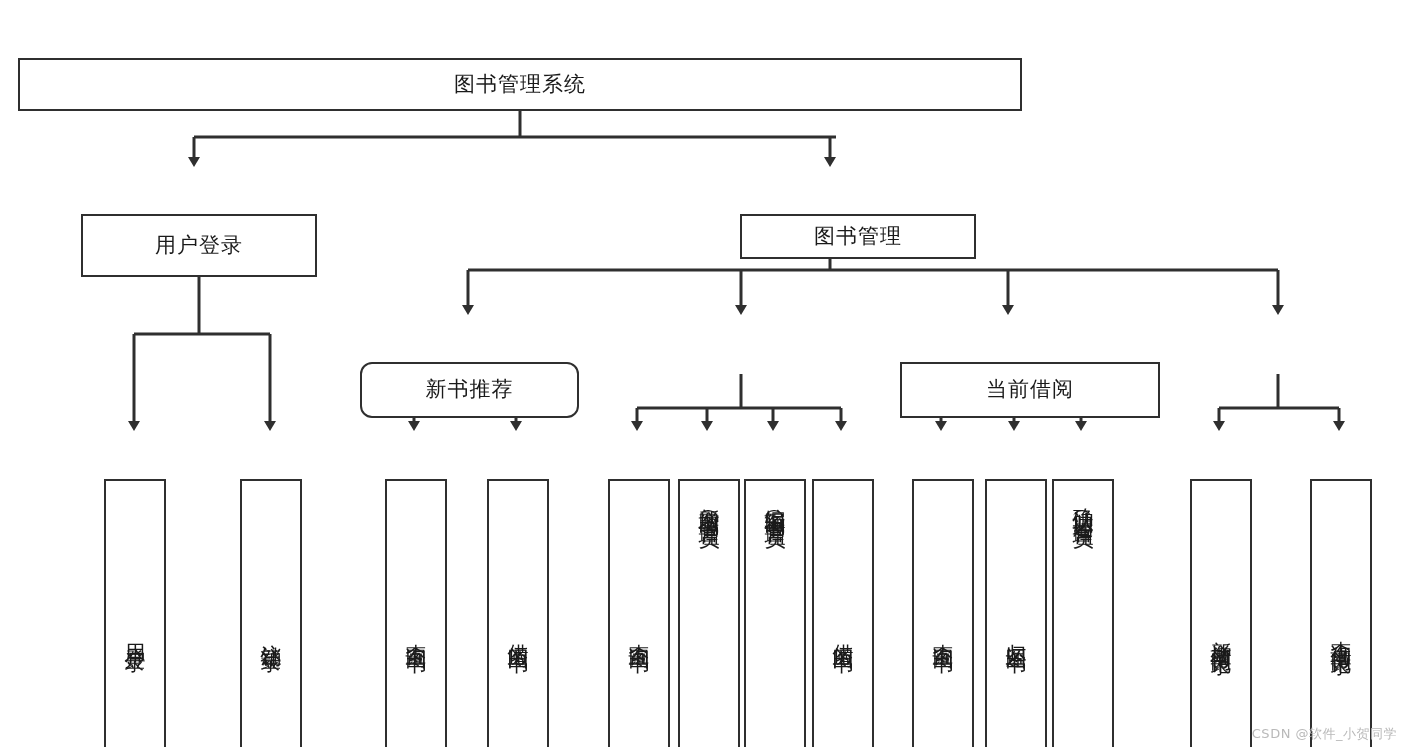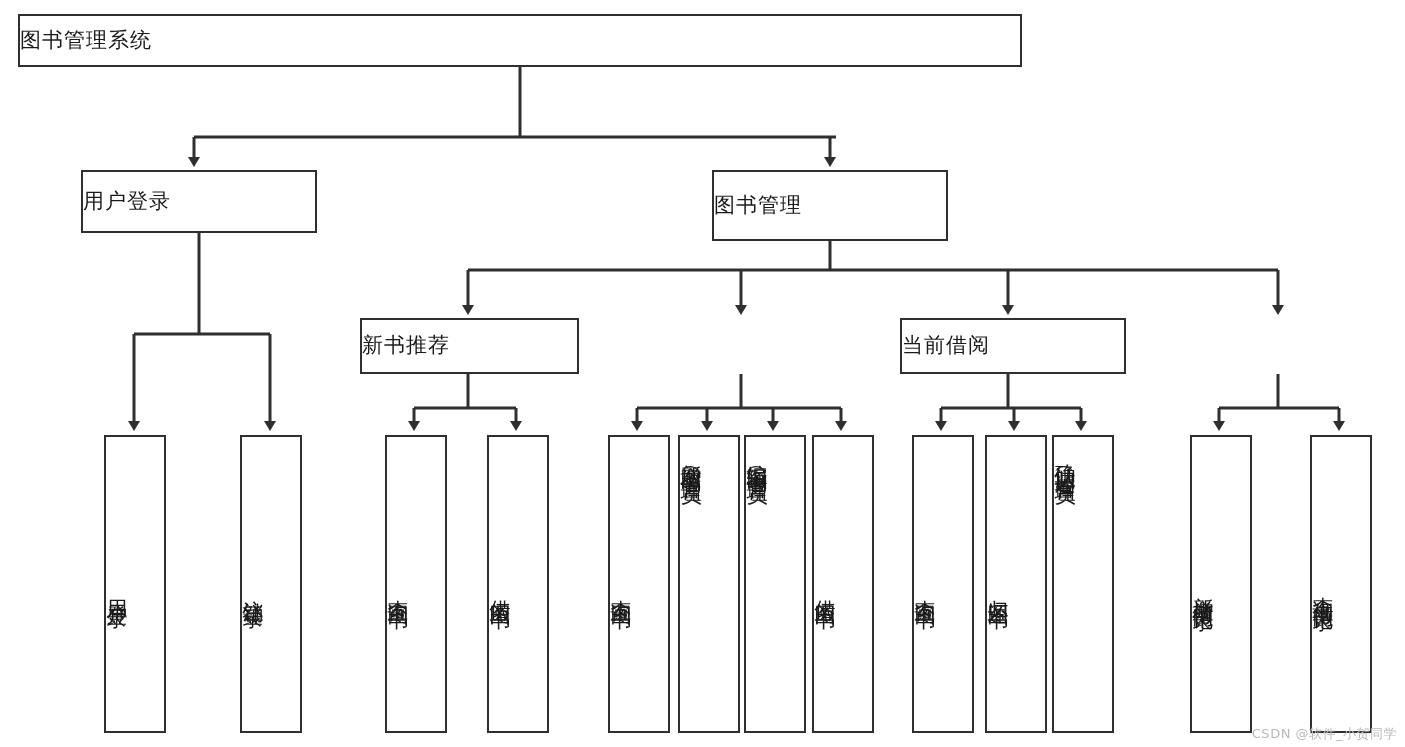--- a/index.html
+++ b/index.html
@@ -24,21 +24,23 @@
     width: 1405px;
     height: 747px;
   }
   .node {
     position: absolute;
     box-sizing: border-box;
     border: 2px solid #2f2f2f;
     background: #ffffff;
     display: flex;
     align-items: center;
+    justify-content: center;
     color: #1a1a1a;
+    margin-top: 44px;
   }
   .node-h .label {
     font-size: 21px;
     letter-spacing: 1px;
     line-height: 1.2;
     white-space: nowrap;
   }
   .node-v {
     align-items: flex-start;
     padding-top: 10px;
@@ -121,28 +123,28 @@
     </g>
   </svg>
 
   <div class="node node-h" style="left:18px; top:14px; width:1004px; height:53px;">
     <span class="label">图书管理系统</span>
   </div>
 
   <div class="node node-h" style="left:81px; top:170px; width:236px; height:63px;">
     <span class="label">用户登录</span>
   </div>
-  <div class="node node-h" style="left:712px; top:170px; width:236px; height:71px;">
+  <div class="node node-h" style="left:740px; top:170px; width:236px; height:45px;">
     <span class="label">图书管理</span>
   </div>
 
-  <div class="node node-h" style="left:360px; top:318px; width:219px; height:56px;">
+  <div class="node node-h" style="left:360px; top:318px; width:219px; height:56px;border-radius:12px;">
     <span class="label">新书推荐</span>
   </div>
-  <div class="node node-h" style="left:900px; top:318px; width:226px; height:56px;">
+  <div class="node node-h" style="left:900px; top:318px; width:260px; height:56px;">
     <span class="label">当前借阅</span>
   </div>
 
   <div class="node node-v center-v" style="left:104px; top:435px; width:62px; height:298px;">
     <span class="label">用户登录</span>
   </div>
   <div class="node node-v center-v" style="left:240px; top:435px; width:62px; height:298px;">
     <span class="label">注销登录</span>
   </div>
 

